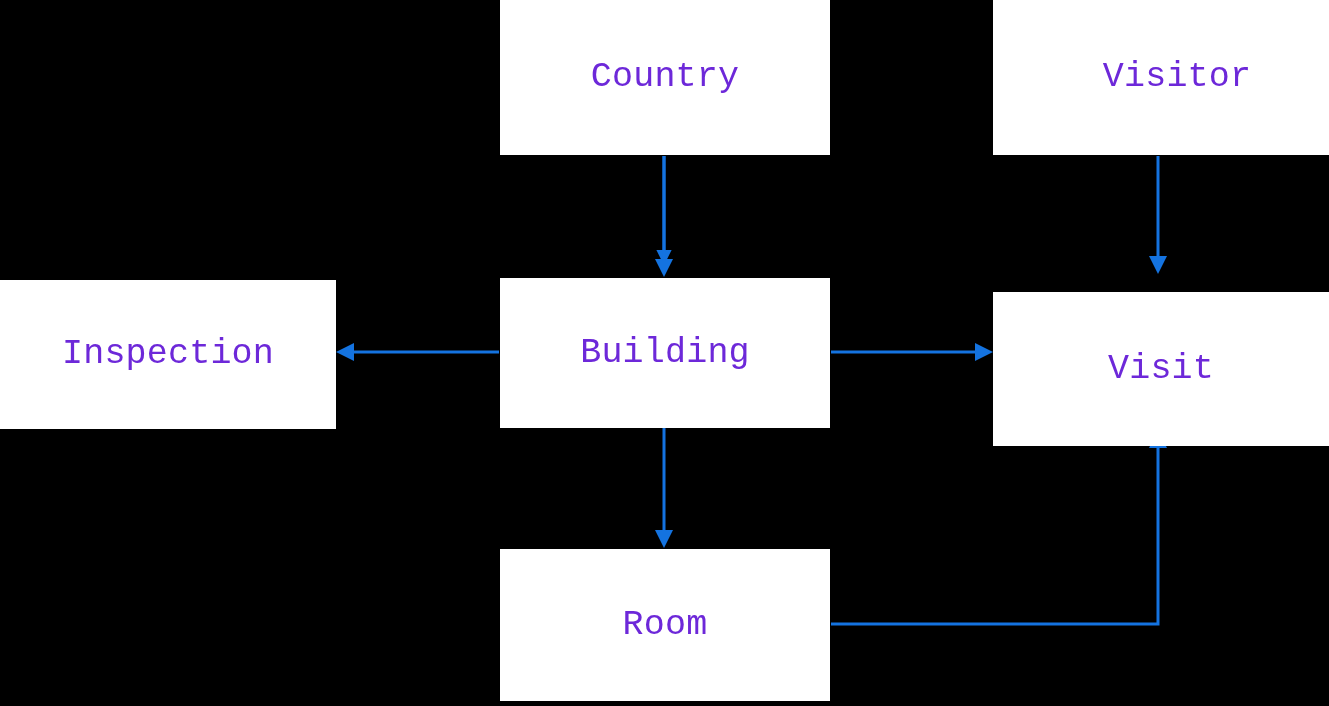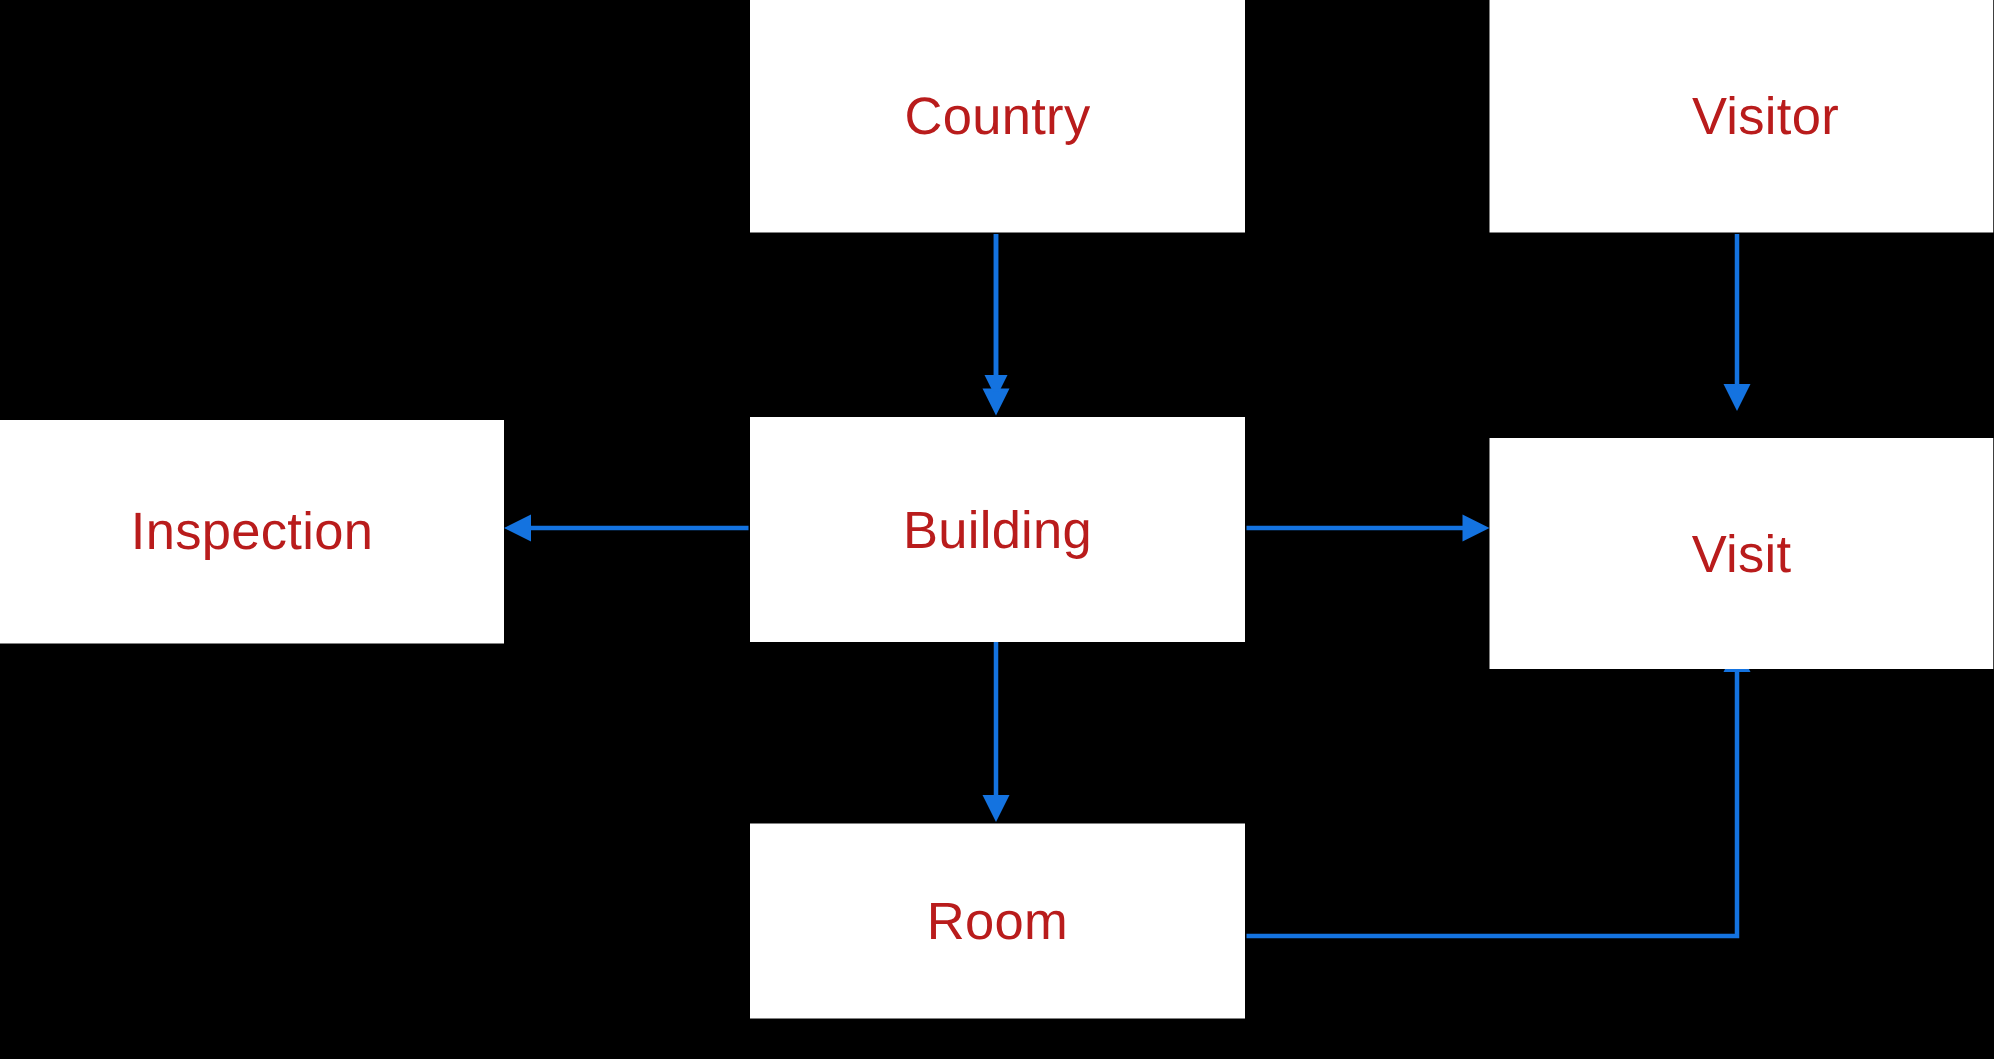--- a/index.html
+++ b/index.html
@@ -26,36 +26,36 @@
   }
   .node {
     position: absolute;
     background: #FFFFFF;
     display: flex;
     align-items: center;
     justify-content: center;
     overflow: hidden;
   }
   .node-label {
-    color: #b91c1c;
-    font-family: Liberation Sans, sans-serif;
+    color: #6d28d9;
+    font-family: Liberation Mono, monospace;
     font-size: 35px;
     font-weight: 300;
     letter-spacing: 0.2px;
     line-height: 1;
     white-space: nowrap;
     text-align: center;
   }
   
   #node-country    { left: 500px;  top: 0px;   width: 330px; height: 155px; }
   #node-visitor    { left: 993px;  top: 0px;   width: 336px; height: 155px; padding-left: 32px; }
   #node-inspection { left: 0px;    top: 280px; width: 336px; height: 149px; }
   #node-building   { left: 500px;  top: 278px; width: 330px; height: 150px; }
   #node-visit      { left: 993px;  top: 292px; width: 336px; height: 154px; }
-  #node-room       { left: 500px;  top: 549px; width: 330px; height: 130px; }
+  #node-room       { left: 500px;  top: 549px; width: 330px; height: 152px; }
 </style>
 </head>
 <body>
 
 <div id="diagram-root">
 
   <svg class="edge-layer" viewBox="0 0 1329 706" width="1329" height="706" xmlns="http://www.w3.org/2000/svg">
     <defs>
       <marker id="arrow-down" viewBox="0 0 12 12" refX="6" refY="10" markerWidth="5.2" markerHeight="5.2" orient="auto-start-reverse" markerUnits="strokeWidth">
         <path d="M 0 0 L 12 0 L 6 11 Z" fill="#1473E0"></path>

